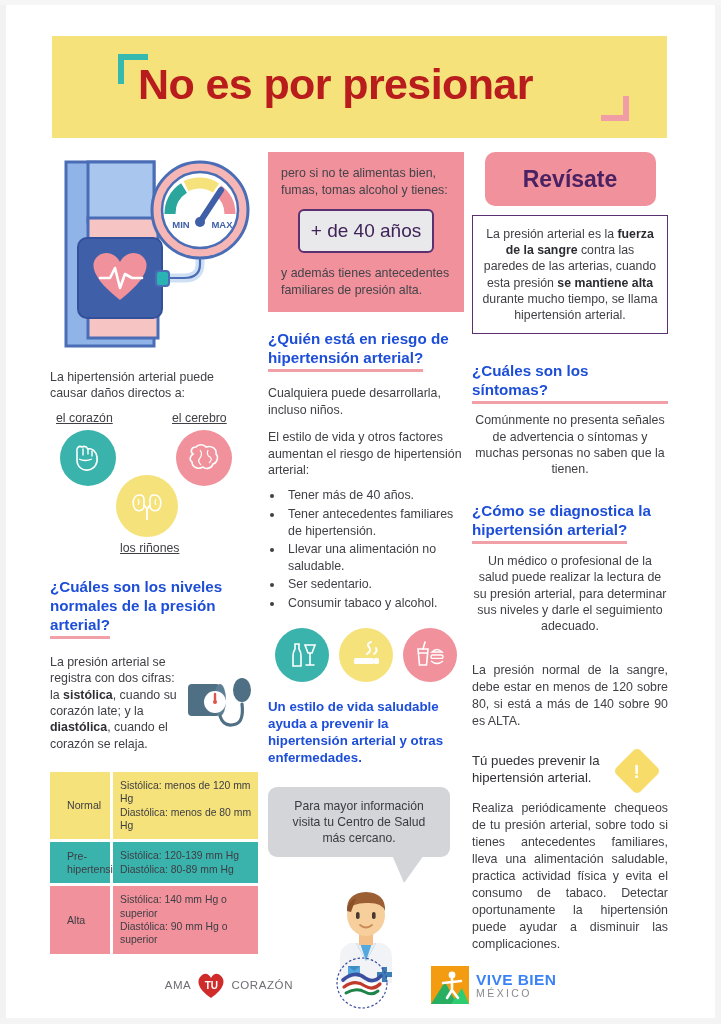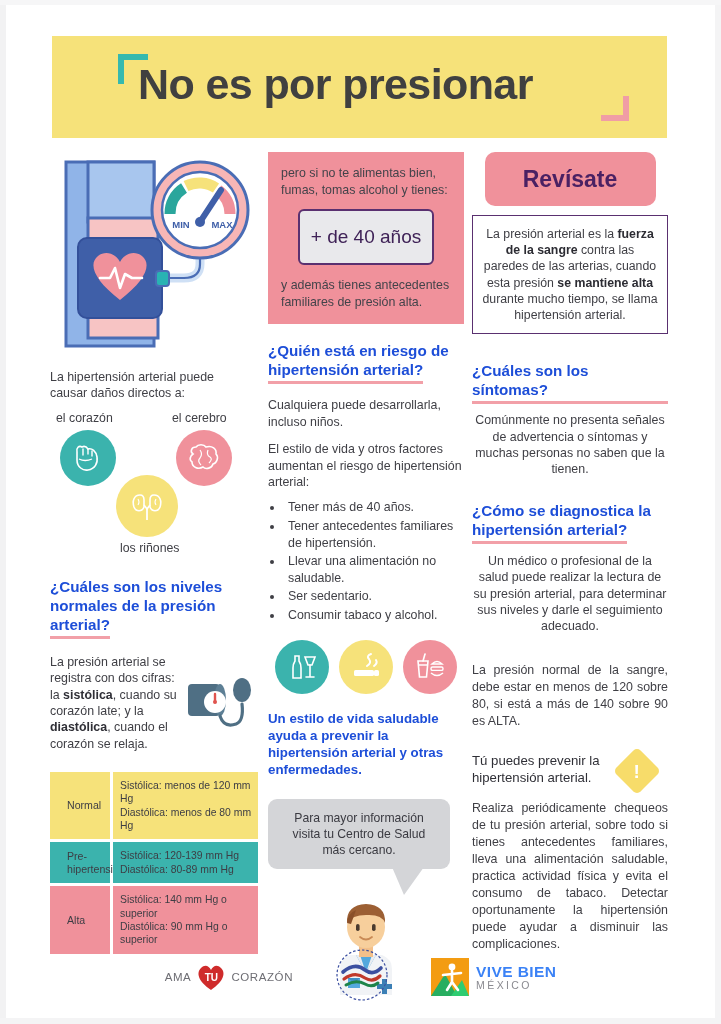--- a/index.html
+++ b/index.html
@@ -21,21 +21,21 @@
 
   
   .banner {
     position: absolute; left: 52px; top: 36px;
     width: 615px; height: 102px;
     background: #f6e27a;
   }
   .banner-title {
     position: absolute; left: 86px; top: 24px;
     font-size: 43px; font-weight: bold;
-    color: #404040; letter-spacing: -0.6px;
+    color: #b91c1c; letter-spacing: -0.6px;
     white-space: nowrap;
   }
   .bracket-tl {
     position: absolute; left: 66px; top: 18px;
     width: 30px; height: 30px;
     border-left: 6px solid #36b9ae; border-top: 6px solid #36b9ae;
   }
   .bracket-br {
     position: absolute; right: 38px; bottom: 17px;
     width: 28px; height: 25px;
@@ -73,21 +73,21 @@
   .pink-box {
     background: #f0919b;
     padding: 13px 13px 14px 13px;
     width: 196px;
   }
   .pink-box .t {
     font-size: 12.4px; line-height: 16.6px; color: #43434a;
   }
   .age-chip {
     margin: 11px auto 12px auto;
-    width: 136px; height: 56px;
+    width: 136px; height: 44px;
     background: #e9e9ec;
     border: 2px solid #5a3070;
     border-radius: 6px;
     display:flex; align-items:center; justify-content:center;
     font-size: 19px; color: #3f2257;
   }
 
   
   .revisate-pill {
     width: 171px; height: 54px; margin: 0 auto;
@@ -111,21 +111,21 @@
   ul.bullets li {
     font-size: 12.4px; line-height: 16.6px; color:#3f3f45;
     margin-bottom: 2px; padding-left: 4px;
   }
 
   
   .circ {
     border-radius: 50%;
     display:flex; align-items:center; justify-content:center;
   }
-  .organ-label { font-size: 12.3px; color:#3f3f45; }
+  .organ-label { font-size: 12.3px; color:#3f3f45;text-decoration:underline; }
 
   
   .bp-table { width: 208px; }
   .bp-row { display:flex; margin-bottom: 3px; }
   .bp-row .c1 {
     width: 60px; padding: 7px 5px 7px 17px;
     font-size: 10.6px; line-height: 13px; color:#3d3d44;
     display:flex; align-items:center;
   }
   .bp-row .c2 {
@@ -162,21 +162,21 @@
     border-radius: 5px;
     display:flex; align-items:center; justify-content:center;
   }
   .warn-diamond span {
     transform: rotate(-45deg);
     color:#ffffff; font-size:19px; font-weight:bold; line-height:1;
   }
 
   
   .footer {
-    position:absolute; left:0; bottom:18px; width:721px;
+    position:absolute; left:0; bottom:10px; width:721px;
     display:flex; align-items:center; justify-content:center; gap:42px;
   }
   .logo-ama { display:flex; align-items:center; gap:5px; }
   .logo-ama .w { font-size:11.5px; letter-spacing:0.6px; color:#6d6d73; }
   .heart-badge {
     position:relative; width:30px; height:27px;
     display:flex; align-items:center; justify-content:center;
   }
   .heart-badge .tu {
     position:relative; z-index:2; color:#fff; font-size:10px; font-weight:bold;

